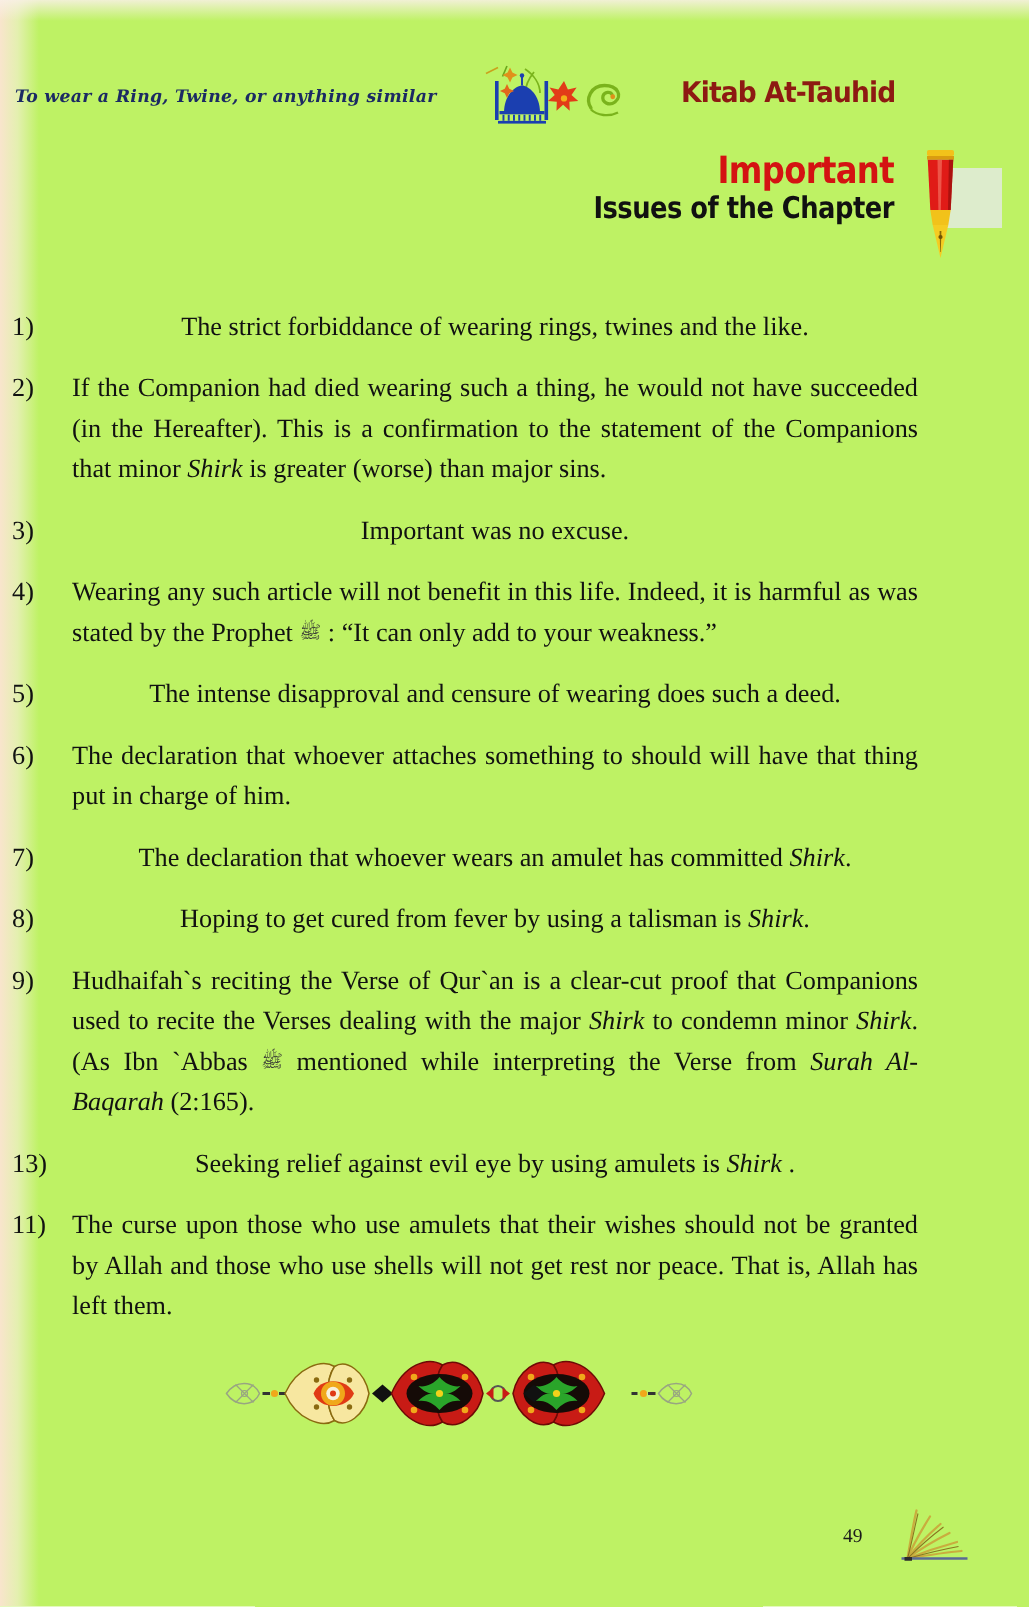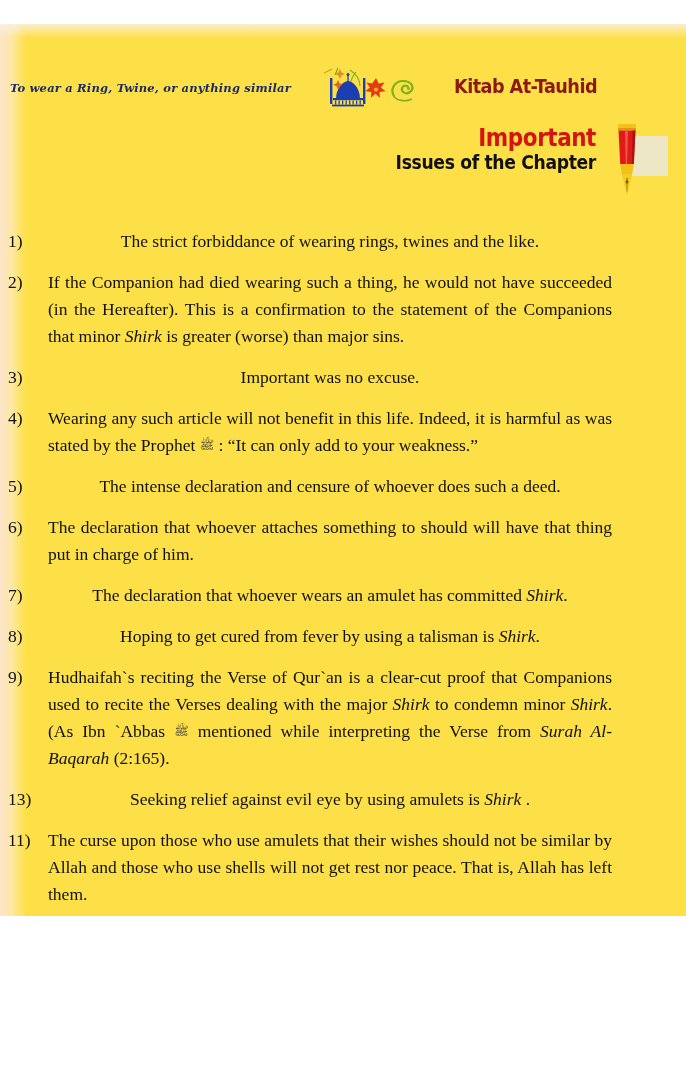--- a/index.html
+++ b/index.html
@@ -6,24 +6,23 @@
     margin: 0;
     padding: 0;
     background: #ffffff;
   }
   body {
     font-family: "Liberation Serif", serif;
   }
   .page {
     position: relative;
     width: 686px;
-    height: 892px;
-    background: #fde047;
+    height: 1071px;
+    background: #bef264;
     overflow: hidden;
-    margin-top: 24px;
   }
   
   .scan-left-shade {
     position: absolute;
     left: 0; top: 0;
     width: 26px; height: 100%;
     background: linear-gradient(to right,
       rgba(252,228,210,0.95) 0%,
       rgba(253,238,226,0.6) 45%,
       rgba(255,255,255,0) 100%);
@@ -282,21 +281,21 @@
     <div class="issue">
       <div class="issue-num">3)</div>
       <div class="issue-text nojustify">Important was no excuse.</div>
     </div>
     <div class="issue">
       <div class="issue-num">4)</div>
       <div class="issue-text">Wearing any such article will not benefit in this life. Indeed, it is harmful as was stated by the Prophet <span class="honorific">ﷺ</span> : “It can only add to your weakness.”</div>
     </div>
     <div class="issue">
       <div class="issue-num">5)</div>
-      <div class="issue-text nojustify">The intense declaration and censure of whoever does such a deed.</div>
+      <div class="issue-text nojustify">The intense disapproval and censure of wearing does such a deed.</div>
     </div>
     <div class="issue">
       <div class="issue-num">6)</div>
       <div class="issue-text">The declaration that whoever attaches something to should will have that thing put in charge of him.</div>
     </div>
     <div class="issue">
       <div class="issue-num">7)</div>
       <div class="issue-text nojustify">The declaration that whoever wears an amulet has committed <i>Shirk</i>.</div>
     </div>
     <div class="issue">
@@ -306,21 +305,21 @@
     <div class="issue">
       <div class="issue-num">9)</div>
       <div class="issue-text">Hudhaifah`s reciting the Verse of Qur`an is a clear-cut proof that Companions used to recite the Verses dealing with the major <i>Shirk</i> to condemn minor <i>Shirk</i>. (As Ibn `Abbas <span class="honorific">ﷺ</span> mentioned while interpreting the Verse from <i>Surah Al-Baqarah</i> (2:165).</div>
     </div>
     <div class="issue">
       <div class="issue-num">13)</div>
       <div class="issue-text nojustify">Seeking relief against evil eye by using amulets is <i>Shirk</i> .</div>
     </div>
     <div class="issue">
       <div class="issue-num">11)</div>
-      <div class="issue-text">The curse upon those who use amulets that their wishes should not be similar by Allah and those who use shells will not get rest nor peace. That is, Allah has left them.</div>
+      <div class="issue-text">The curse upon those who use amulets that their wishes should not be granted by Allah and those who use shells will not get rest nor peace. That is, Allah has left them.</div>
     </div>
   </div>
 
   <svg class="ornament" viewBox="0 0 325 62">
     <defs>
       <g id="orn-tip">
         <path d="M0 31 L10 27 L8 31 L10 35 Z" fill="#9a9a9a" opacity="0.55"></path>
         <circle cx="14" cy="31" r="1.6" fill="#333"></circle>
         <path d="M18 31 l4 -2 v4 z" fill="#444"></path>
         <path d="M24 31 l3 -1.5 v3 z" fill="#666"></path>

